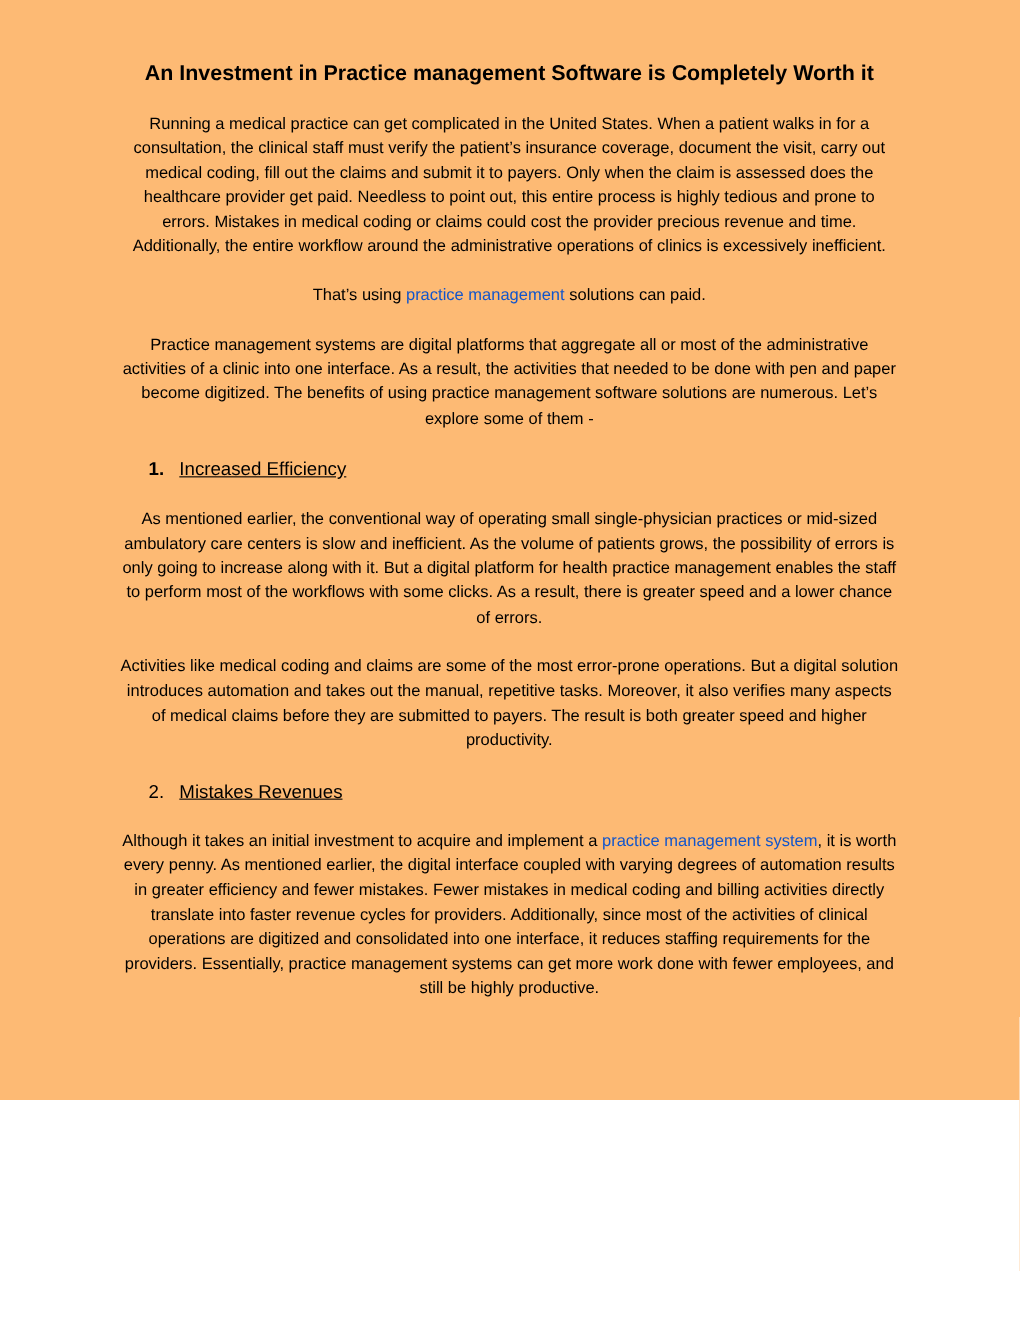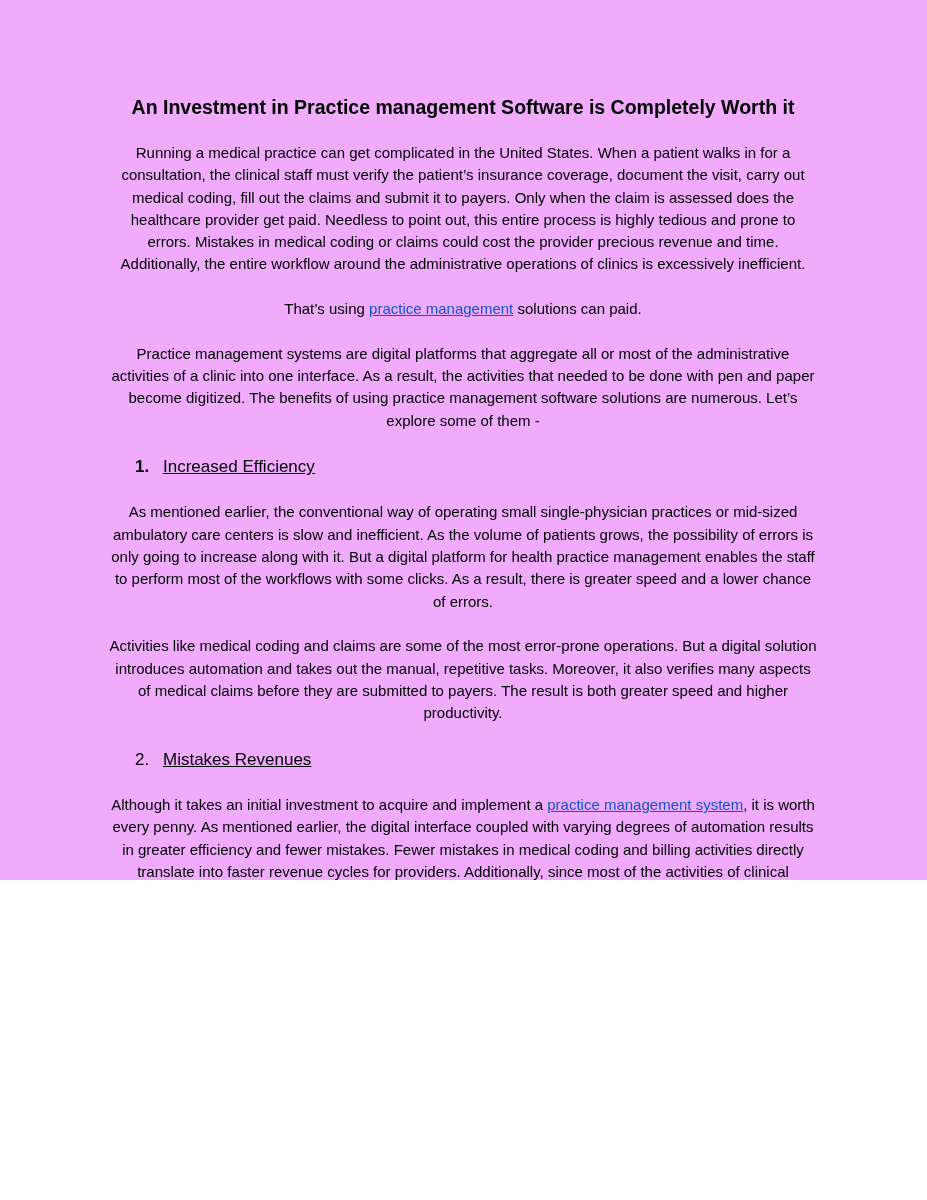--- a/index.html
+++ b/index.html
@@ -3,46 +3,45 @@
 <meta charset="utf-8">
 <style>
   html, body {
     margin: 0;
     padding: 0;
     background: #ffffff;
   }
   .page {
     position: relative;
     width: 927px;
-    height: 880px;
+    height: 1000px;
     margin: 0 auto;
-    background: #f0abfc;
+    background: #fdba74;
     box-sizing: border-box;
-    padding: 93px 109px 40px 108px;
+    padding: 53px 109px 40px 108px;
     font-family: "Liberation Sans", "DejaVu Sans", sans-serif;
     color: #000000;
     overflow: hidden;
   }
   .doc-title {
     font-size: 19.5px;
     font-weight: bold;
     line-height: 29px;
     text-align: center;
     margin: 0 0 20px 0;
   }
   .para {
     font-size: 15px;
     line-height: 22.3px;
     margin: 0 0 22.3px 0;
     text-align: center;
     white-space: pre-wrap;
   }
   .para a {
     color: #1155cc;
-    text-decoration: underline;
     cursor: pointer;
   }
   .heading {
     font-size: 17px;
     line-height: 25px;
     margin: 0 0 22.3px 0;
     padding-left: 27px;
   }
   .heading.space-before {
     margin-top: 22.3px;

